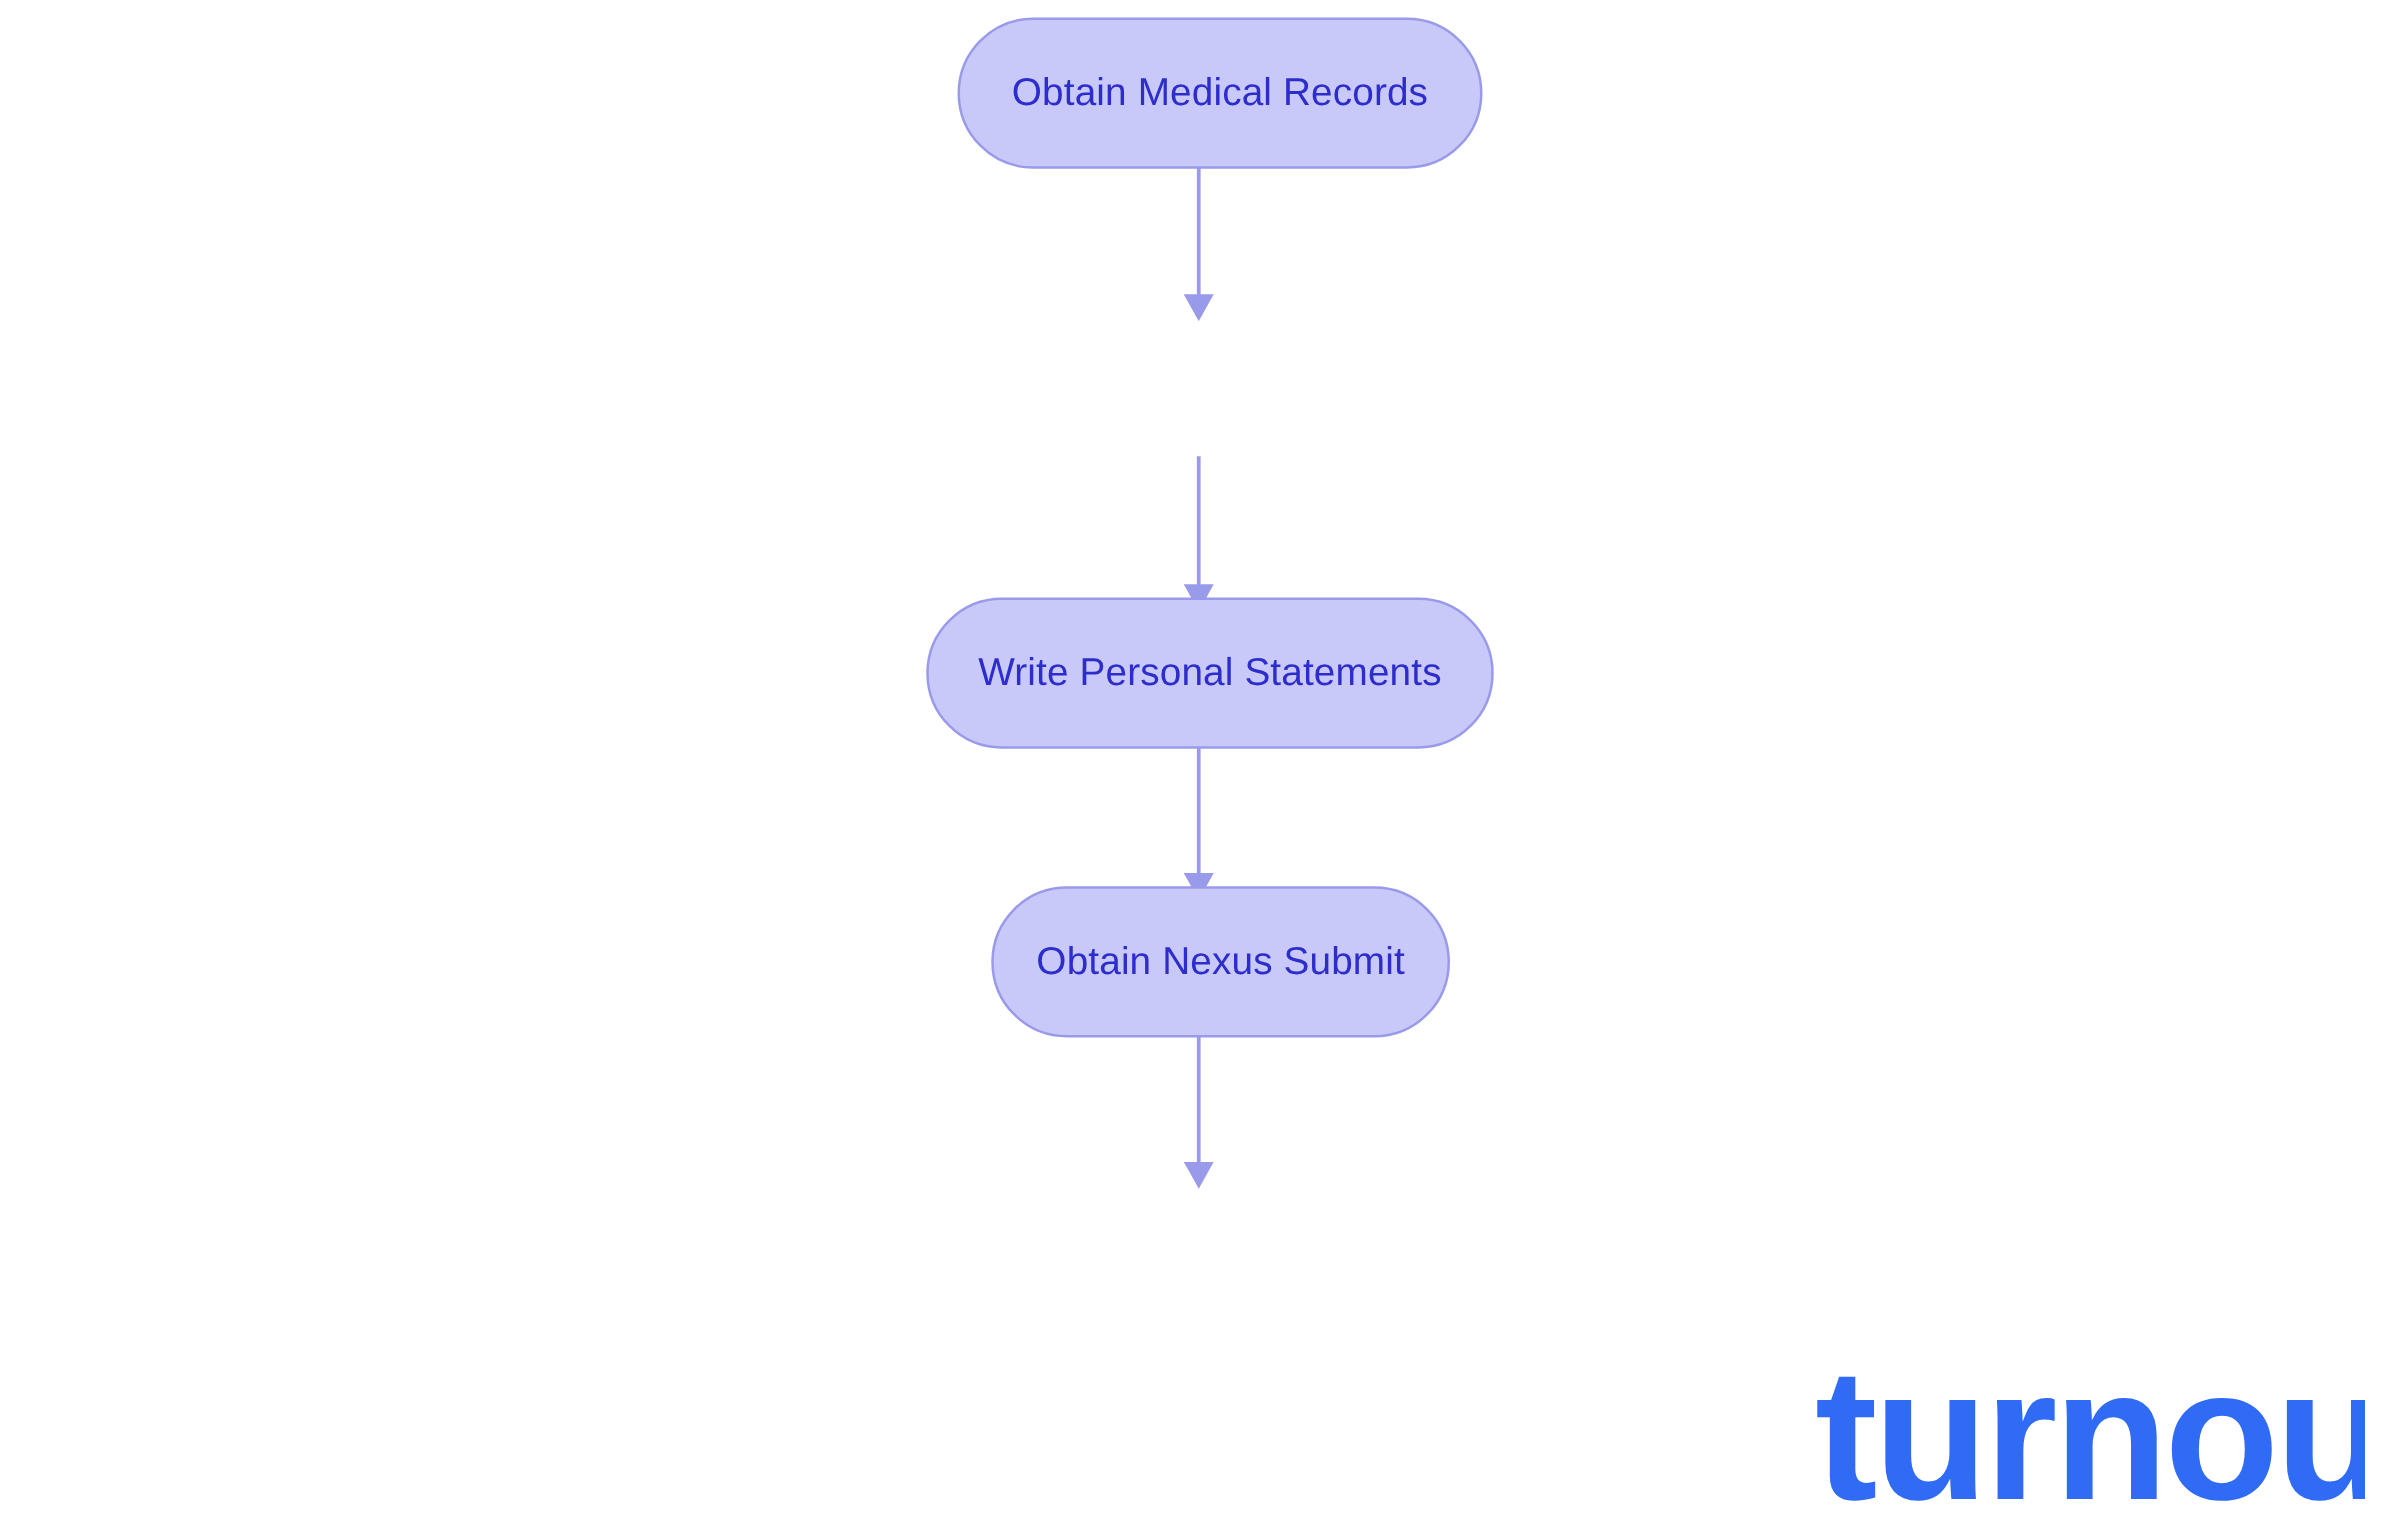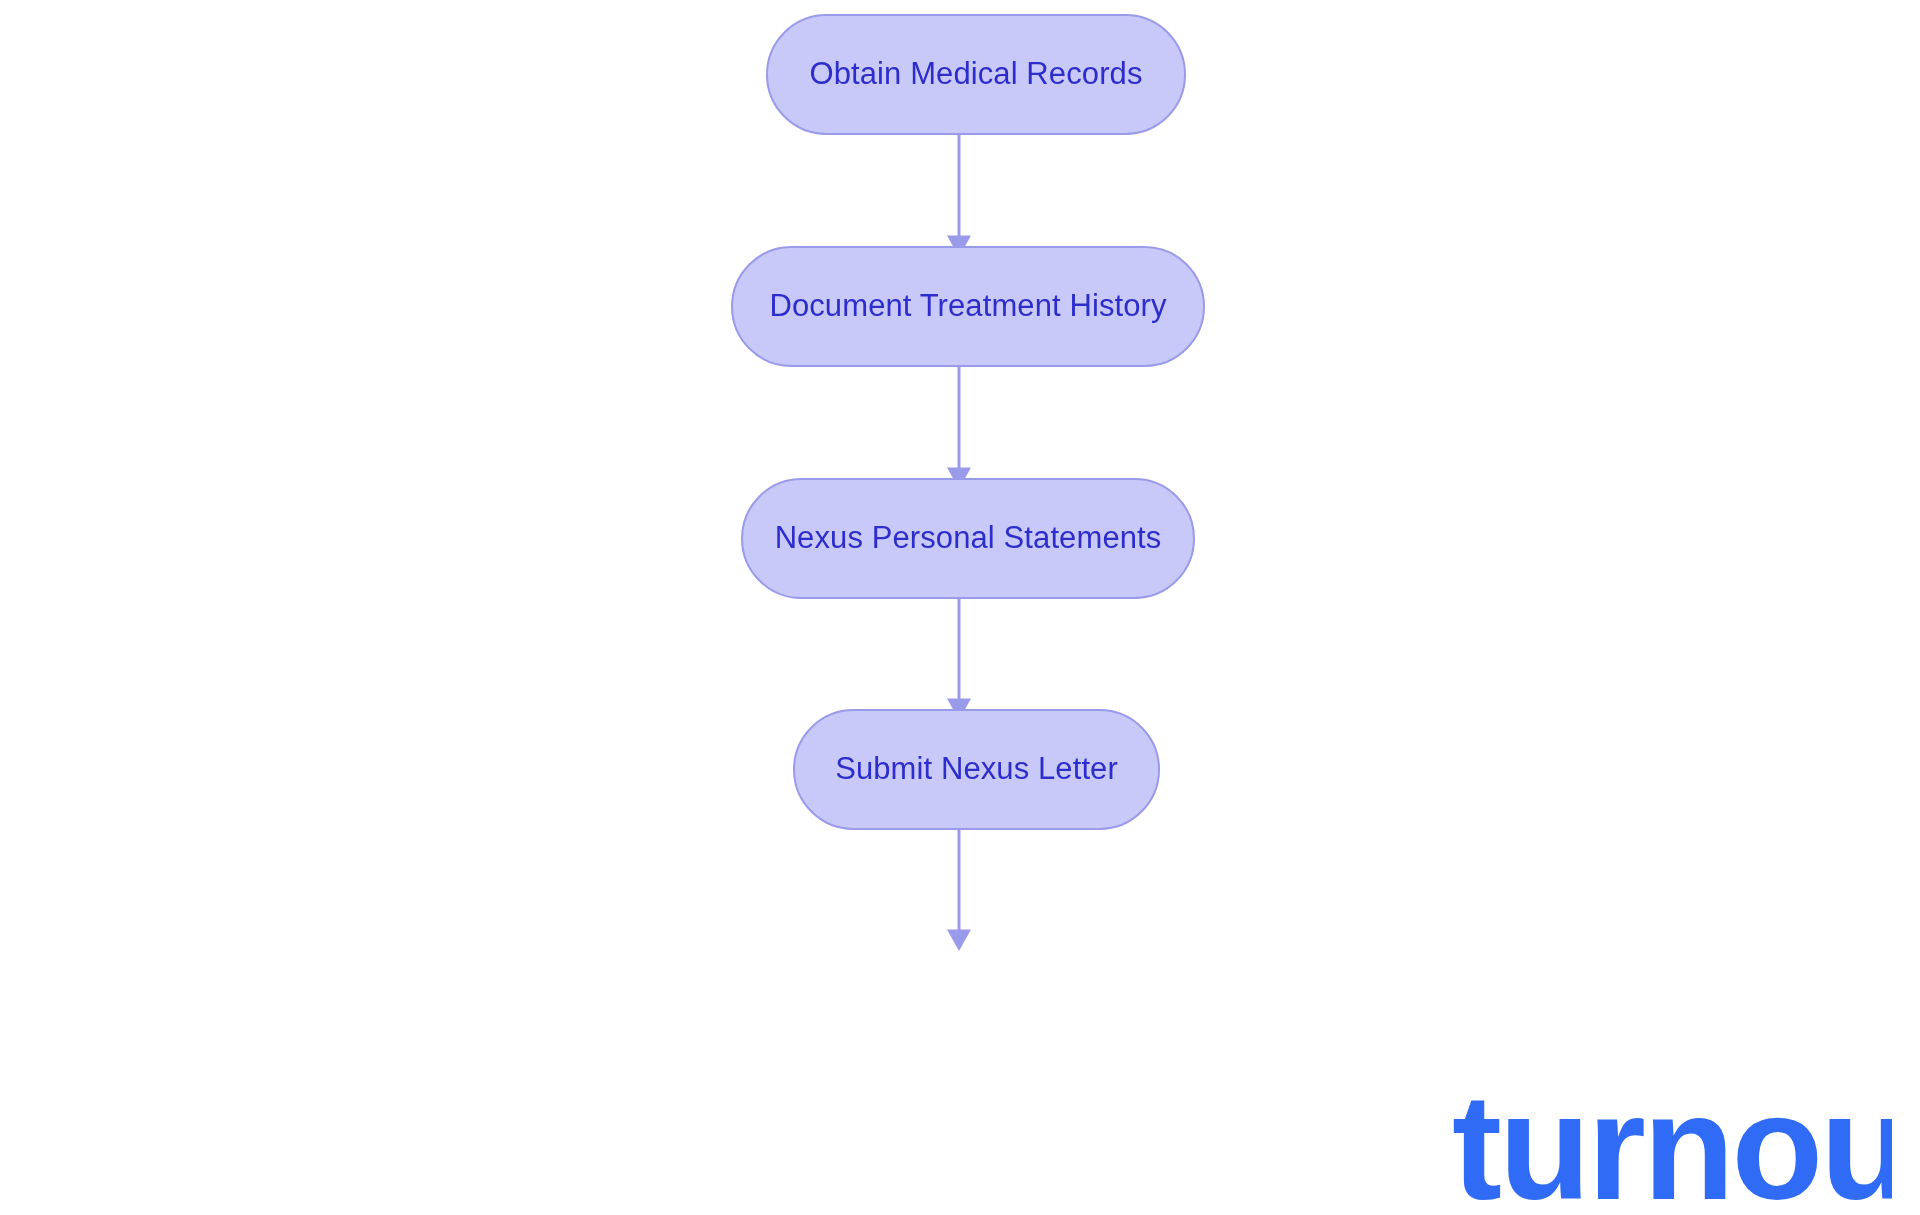--- a/index.html
+++ b/index.html
@@ -105,30 +105,27 @@
       <line x1="959" y1="828" x2="959" y2="936" stroke="#9a9aea" stroke-width="3" marker-end="url(#arrowhead)"></line>
     </g>
   </svg>
 
   <div id="flow">
 
     <div class="node" style="left:750px; top:14px; width:420px; height:121px;">
       <span class="node-label">Obtain Medical Records</span>
     </div>
 
-    <div class="node" style="left:715px; top:246px; width:474px; height:121px;">
-      <span class="node-label">Document Treatment History</span>
-    </div>
 
     <div class="node" style="left:725px; top:478px; width:454px; height:121px;">
-      <span class="node-label">Nexus Personal Statements</span>
+      <span class="node-label">Write Personal Statements</span>
     </div>
 
     <div class="node" style="left:777px; top:709px; width:367px; height:121px;">
-      <span class="node-label">Submit Nexus Letter</span>
+      <span class="node-label">Obtain Nexus Submit</span>
     </div>
 
 
   </div>
 
   <div id="brand">
     <svg viewBox="0 0 440 115" width="440" height="115">
       <text class="brand-text" x="0" y="103">turnout</text>
     </svg>
   </div>

